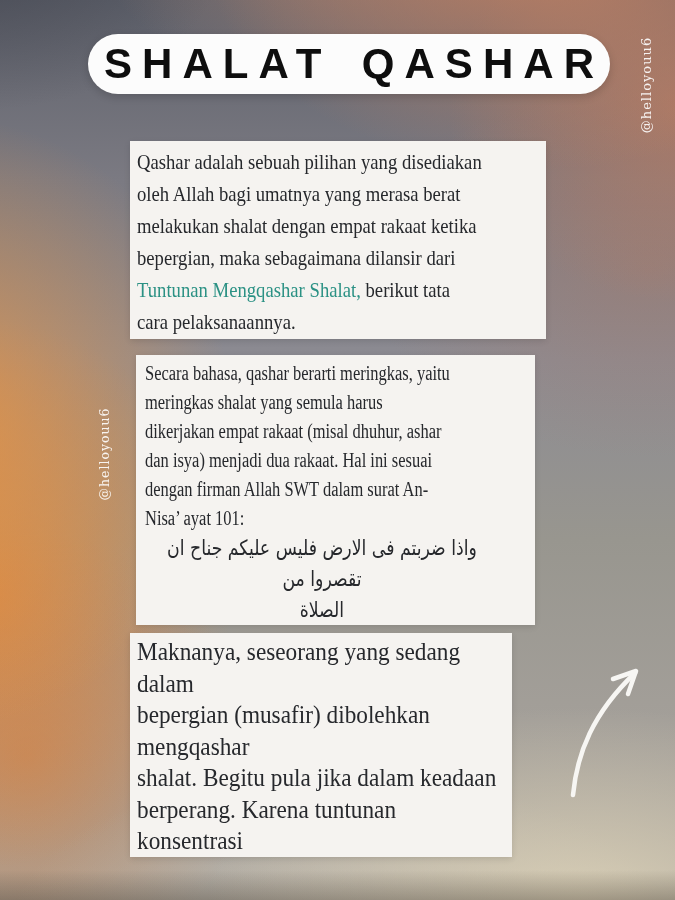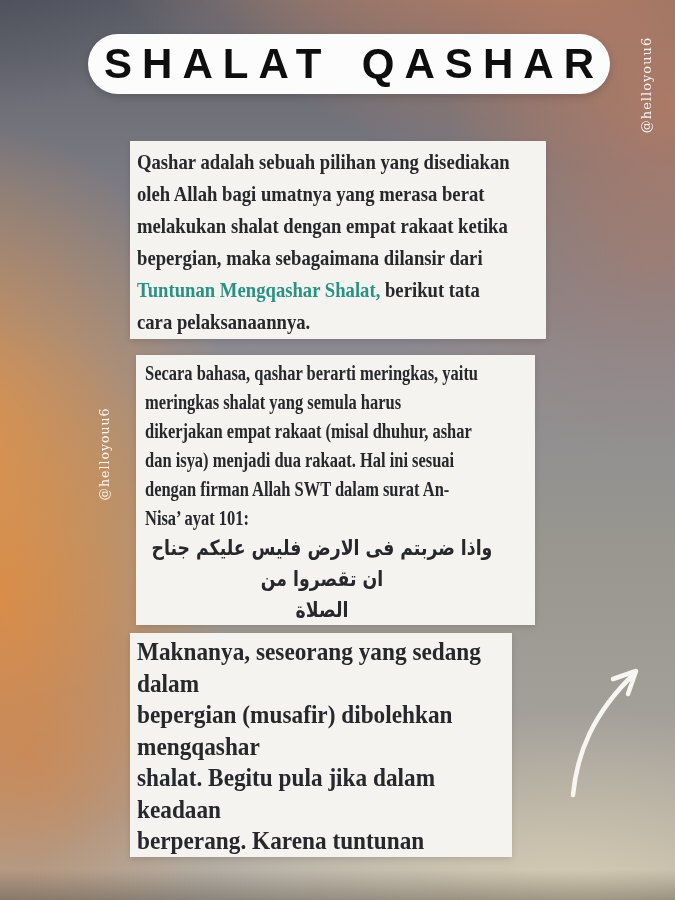--- a/index.html
+++ b/index.html
@@ -32,21 +32,21 @@
     box-shadow:0 3px 9px rgba(0,0,0,0.16);
   }
   .title-text {
     font-family:"Liberation Sans", sans-serif; font-weight:700;
     font-size:42px; letter-spacing:0.24em; word-spacing:0.20em;
     padding-left:0.24em; white-space:nowrap; color:var(--title_text);
   }
   
   .box {
     position:absolute; background:var(--box_bg); color:var(--body_text);
-    box-shadow:0 2px 6px rgba(0,0,0,0.12); box-sizing:border-box; overflow:hidden;font-weight:bold;
+    box-shadow:0 2px 6px rgba(0,0,0,0.12); box-sizing:border-box; overflow:hidden;
   }
   .box p { margin:0; white-space:pre-line; }
   .squeeze { transform-origin:0 0; }
   .box-intro   { left:130px; top:141px; width:416px; height:198px; padding:5px 8px 0 7px;
                  font-size:21px; line-height:32px; }
   .box-intro   .squeeze { width:450px; transform:scaleX(0.889); }
   .box-def     { left:136px; top:355px; width:399px; height:270px; padding:4px 24px 0 9px;
                  font-size:20px; line-height:29px; }
   .box-def     .squeeze { width:430px; transform:scaleX(0.823); }
   .box-meaning { left:130px; top:633px; width:382px; height:224px; padding:3px 8px 0 7px;

